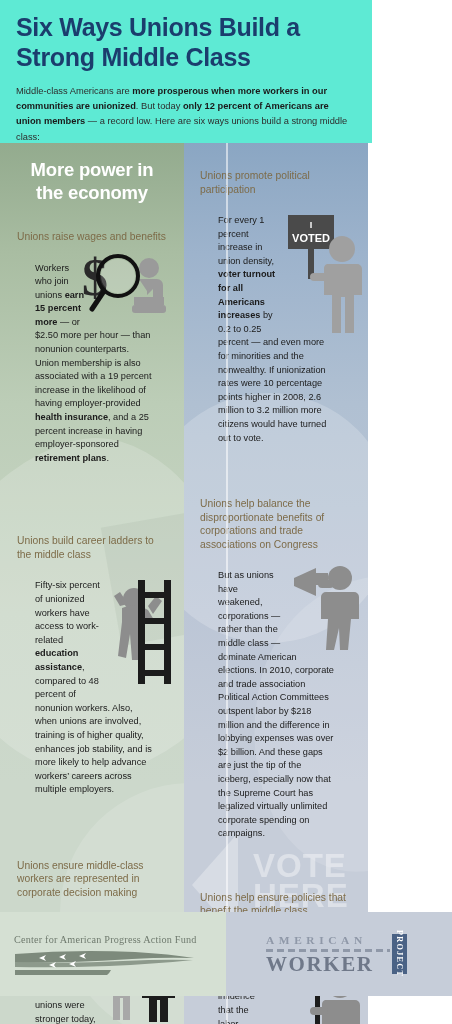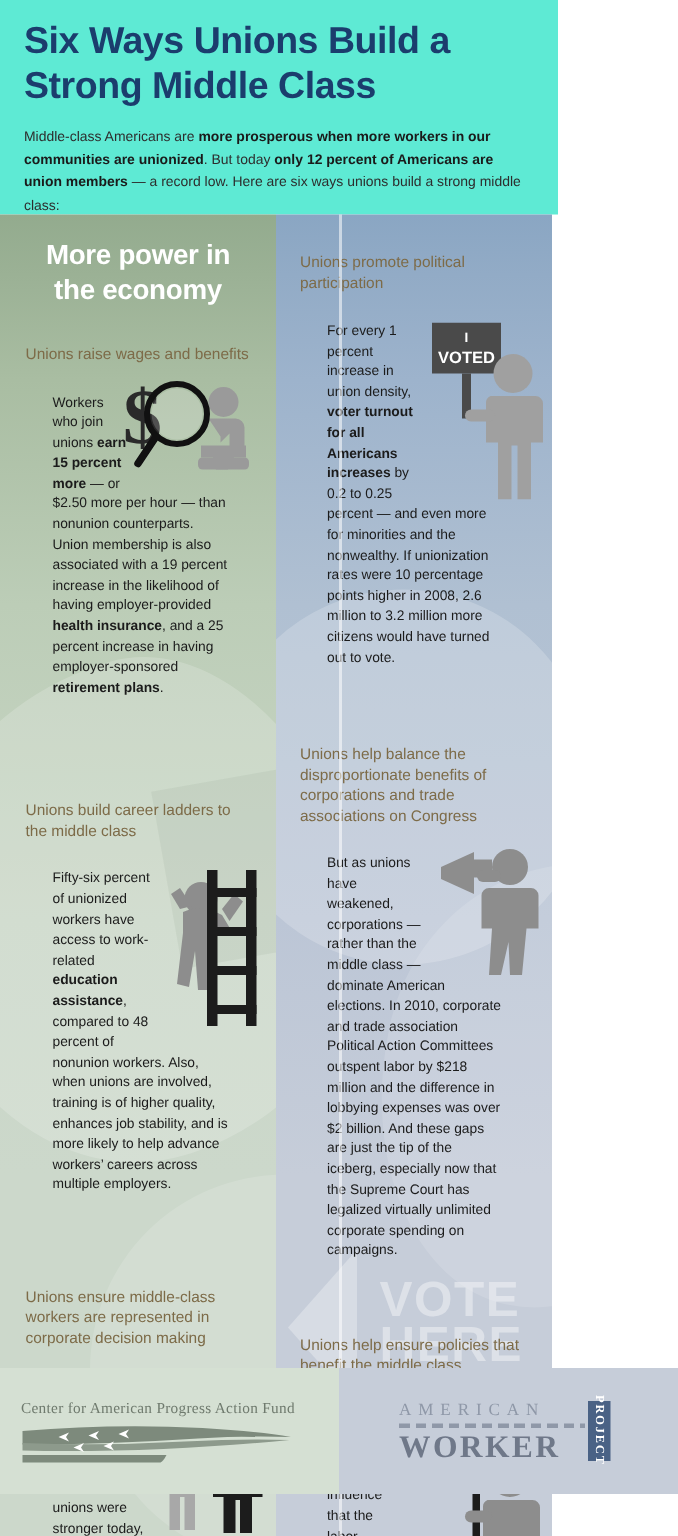--- a/index.html
+++ b/index.html
@@ -225,21 +225,21 @@
   .awp {
     position: absolute;
     left: 40px; top: 22px;
     display: flex;
     align-items: flex-start;
   }
   .awp-words { display: block; }
   .awp-american {
     color: #8f98a8;
     font-size: 11.4px;
-    font-weight: normal;
+    font-weight: bold;
     letter-spacing: 4.6px;
     line-height: 13px;
     font-family: "Liberation Serif", serif;
   }
   .awp-dashrule {
     width: 124px; height: 3px;
     margin: 2px 0 2px 0;
     background: repeating-linear-gradient(to right,
        #8f98a8 0px, #8f98a8 7px, transparent 7px, transparent 11px);
   }

